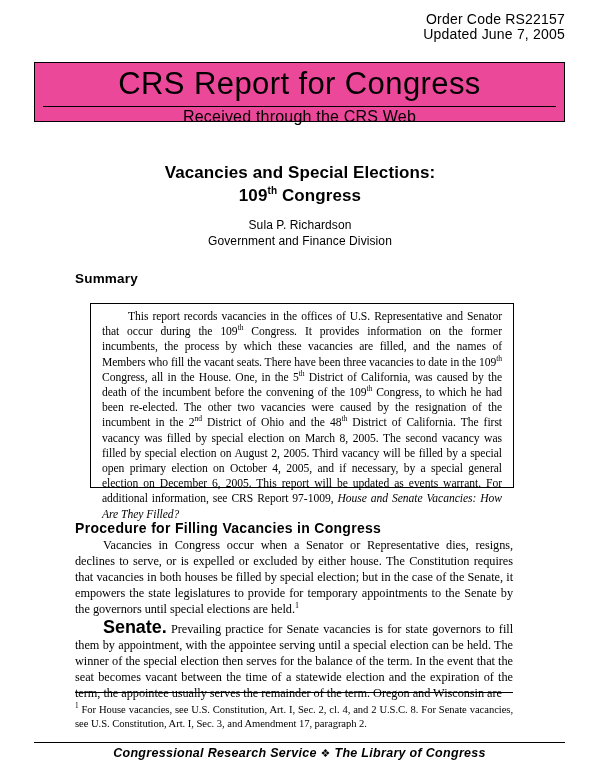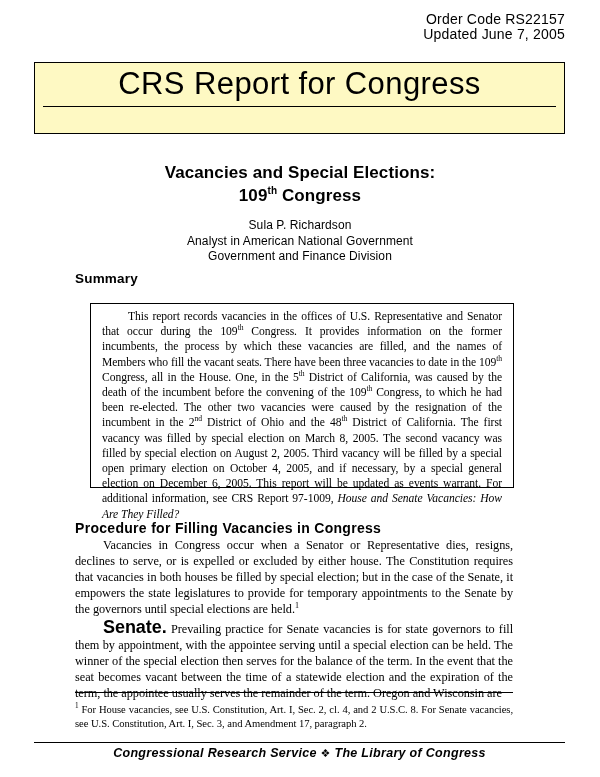--- a/index.html
+++ b/index.html
@@ -35,24 +35,24 @@
     letter-spacing: 0.2px;
     color: #000;
   }
 
   
   .banner {
     position: absolute;
     left: 34px;
     top: 62px;
     width: 531px;
-    height: 72px;
+    height: 60px;
     border: 1.6px solid #000;
     box-sizing: border-box;
-    background: #fef9c3;
+    background: #ec4899;
   }
   .banner-title {
     position: absolute;
     left: 0; right: 0;
     top: 2px;
     text-align: center;
     font-family: "Liberation Sans", sans-serif;
     font-size: 31px;
     font-weight: 400;
     letter-spacing: 0.4px;
@@ -248,30 +248,30 @@
 <div class="page">
 
   <div class="order-block">
     <div>Order Code RS22157</div>
     <div>Updated June 7, 2005</div>
   </div>
 
   <div class="banner">
     <div class="banner-title">CRS Report for Congress</div>
     <div class="banner-rule"></div>
+    <div class="banner-sub">Received through the CRS Web</div>
   </div>
 
   <div class="doc-title">
     <div>Vacancies and Special Elections:</div>
     <div><span>109</span><sup>th</sup><span> Congress</span></div>
   </div>
 
   <div class="author-block">
     <div>Sula P. Richardson</div>
-    <div>Analyst in American National Government</div>
     <div>Government and Finance Division</div>
   </div>
 
   <div class="summary-heading">Summary</div>
 
   <div class="summary-box">
     <div class="summary-text"><span>This report records vacancies in the offices of U.S. Representative and Senator that occur during the 109</span><sup>th</sup><span> Congress.  It provides information on the former incumbents, the process by which these vacancies are filled, and the names of Members who fill the vacant seats. There have been three vacancies to date in the 109</span><sup>th</sup><span> Congress, all in the House.  One, in the 5</span><sup>th</sup><span> District of California, was caused by the death of the incumbent before the convening of the 109</span><sup>th</sup><span> Congress, to which he had been re-elected.  The other two vacancies were caused by the resignation of the incumbent in the 2</span><sup>nd</sup><span> District of Ohio and the 48</span><sup>th</sup><span> District of California.  The first vacancy was filled by special election on March 8, 2005.  The second vacancy was filled by special election on August 2, 2005.  Third vacancy will be filled by a special open primary election on October 4, 2005, and if necessary, by a special general election on December 6, 2005.  This report will be updated as events warrant.  For additional information, see CRS Report 97-1009, </span><i>House and Senate Vacancies: How Are They Filled?</i></div>
   </div>
 
   <div class="section-heading">Procedure for Filling Vacancies in Congress</div>

